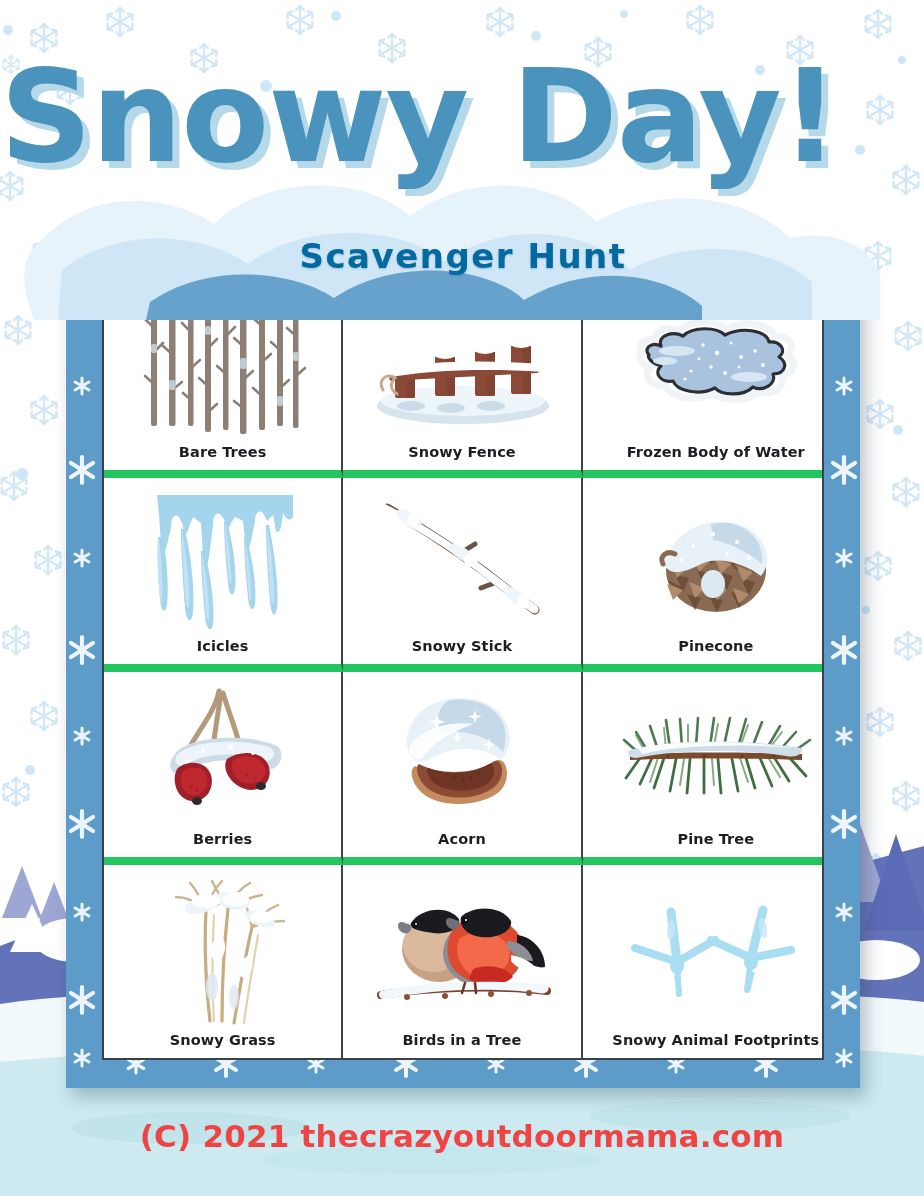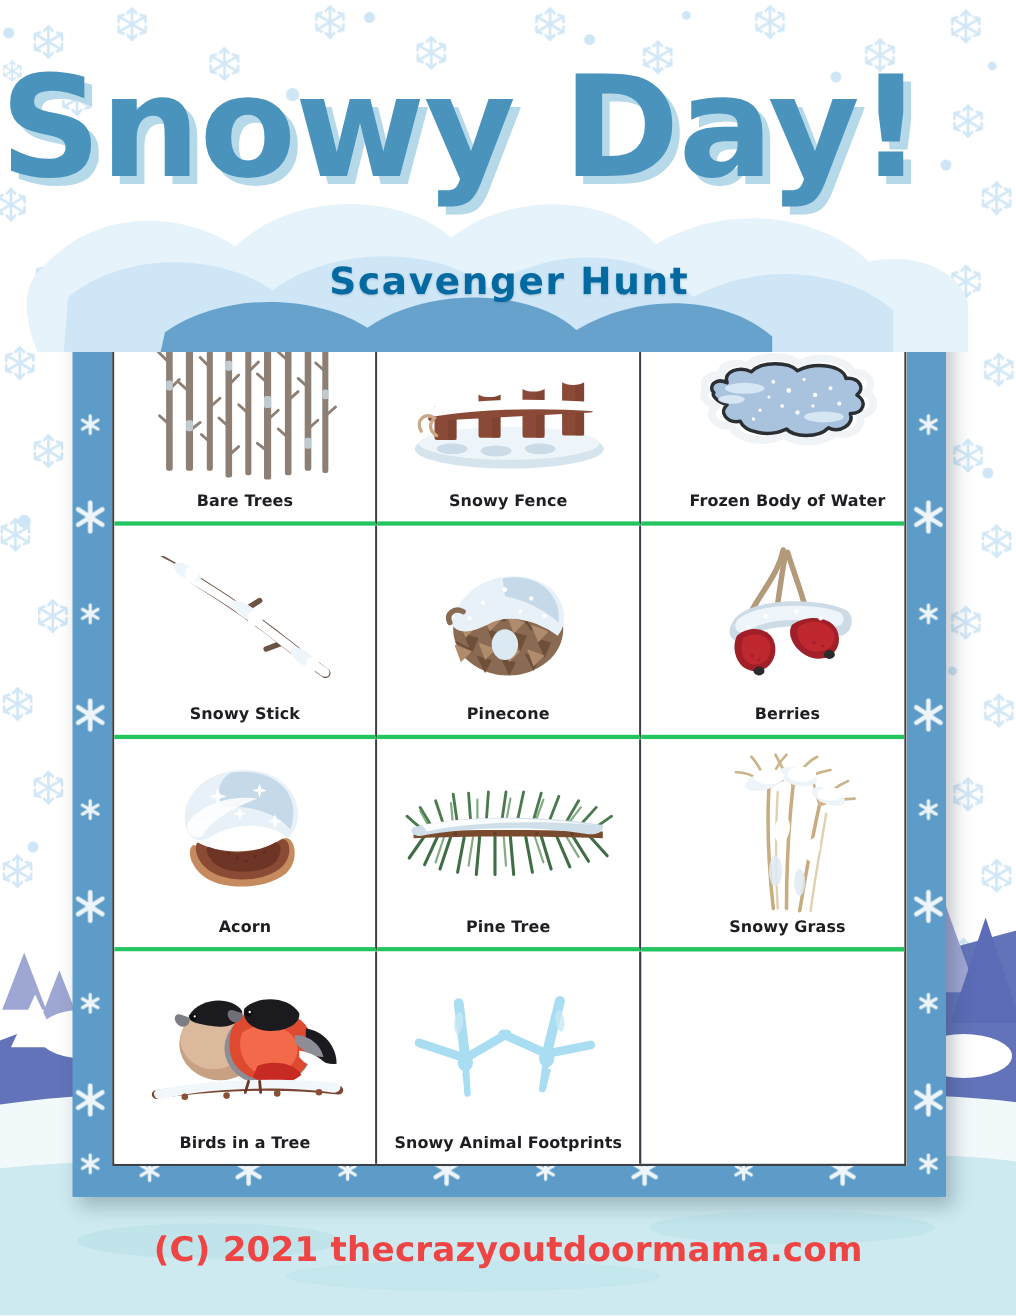--- a/index.html
+++ b/index.html
@@ -45,21 +45,21 @@
     box-shadow:6px 9px 16px rgba(40,60,80,.30);
     background:#5d9cc8;
   }
   .card-border{position:absolute;inset:0;}
   .card-inner{
     position:absolute;left:36px;top:25px;right:36px;bottom:28px;
     background:#ffffff;border:2px solid #3b4148;box-sizing:border-box;
     display:grid;grid-template-columns:repeat(3,1fr);grid-template-rows:repeat(4,1fr);
   }
   .cell{
-    position:relative;border-right:2px solid #3b4148;border-bottom:4px solid #22c55e;
+    position:relative;border-right:2px solid #3b4148;border-bottom:8px solid #22c55e;
     box-sizing:border-box;display:flex;flex-direction:column;
     align-items:center;justify-content:flex-end;overflow:hidden;background:#fff;
   }
   .cell:nth-child(3n){border-right:none;padding-left:27px;}
   .cell:nth-child(n+10){border-bottom:none;}
   .cell-art{
     flex:1 1 auto;width:100%;display:flex;align-items:center;justify-content:center;
     padding-top:4px;box-sizing:border-box;
   }
   .cell-art svg{display:block;}
@@ -429,20 +429,50 @@
               <circle cx="118" cy="58" r="1.5"></circle>
                 <circle cx="142" cy="56" r="1.9"></circle>
               <circle cx="78" cy="50" r="1.4"></circle>
                 <circle cx="64" cy="70" r="1.6"></circle>
             </g>
           </svg>
         </div>
         <div class="cell-label">Frozen Body of Water</div>
       </div>
 
+      <div class="cell">
+        <div class="cell-art">
+          <svg width="160" height="145" viewBox="0 0 160 145">
+            <path d="M14 8 L150 8 L150 30 C 146 36, 142 30, 140 26 L138 40
+                     C 136 48, 132 46, 132 38 L130 28 L124 34 L120 26
+                     C 116 22, 112 26, 112 34 L108 54 C 106 64, 102 62, 102 52 L100 34
+                     L92 30 L88 36 C 86 44, 82 42, 82 34 L78 28
+                     C 74 24, 70 28, 70 38 L66 70 C 64 82, 60 80, 60 68 L58 36
+                     L50 30 L46 40 C 44 50, 40 48, 40 38 L36 30
+                     C 32 26, 28 30, 28 40 L24 58 C 22 68, 18 66, 18 56 L16 28 Z" fill="#a5d5ec"></path>
+            <g fill="#a5d5ec">
+              <path d="M20 50 C 24 74, 26 98, 24 118 C 22 128, 18 124, 17 112 C 15 92, 14 70, 15 50 Z"></path>
+              <path d="M42 42 C 48 70, 52 102, 50 126 C 48 138, 43 134, 42 120 C 40 96, 38 66, 38 42 Z"></path>
+              <path d="M62 64 C 68 92, 72 120, 70 138 C 68 146, 63 142, 62 130 C 60 108, 58 82, 58 64 Z"></path>
+              <path d="M84 34 C 90 58, 94 84, 92 102 C 90 112, 86 108, 85 96 C 83 76, 81 52, 81 34 Z"></path>
+              <path d="M104 50 C 110 76, 114 102, 112 118 C 110 126, 106 122, 105 110 C 103 90, 101 66, 101 50 Z"></path>
+              <path d="M126 38 C 132 68, 136 102, 134 122 C 132 132, 128 128, 127 114 C 125 92, 123 60, 123 38 Z"></path>
+            </g>
+            <g fill="#c4e4f5" opacity=".9">
+              <path d="M16 52 C 19 76, 20 100, 19 116 L17 112 C 15 92, 14 70, 15 52 Z"></path>
+              <path d="M39 44 C 44 72, 47 102, 46 122 L43 118 C 41 94, 39 66, 39 44 Z"></path>
+              <path d="M59 66 C 64 92, 67 118, 66 134 L63 130 C 61 108, 59 82, 59 66 Z"></path>
+              <path d="M82 36 C 86 58, 89 82, 88 98 L86 94 C 84 76, 82 52, 82 36 Z"></path>
+              <path d="M102 52 C 106 76, 109 100, 108 114 L106 110 C 104 90, 102 66, 102 52 Z"></path>
+              <path d="M124 40 C 129 68, 132 100, 131 118 L128 114 C 126 92, 124 60, 124 40 Z"></path>
+            </g>
+          </svg>
+        </div>
+        <div class="cell-label">Icicles</div>
+      </div>
 
       <div class="cell">
         <div class="cell-art">
           <svg width="190" height="135" viewBox="0 0 190 135">
             <path d="M20 16 C 52 34, 86 56, 118 80 C 138 96, 154 108, 168 118" stroke="#6d5346" stroke-width="9" fill="none" stroke-linecap="round"></path>
             <path d="M20 16 C 52 34, 86 56, 118 80 C 138 96, 154 108, 168 118" stroke="#8d6e5c" stroke-width="4.5" fill="none" stroke-linecap="round"></path>
             <g stroke="#6d5346" stroke-width="5" fill="none" stroke-linecap="round">
               <path d="M56 38 l-14 -12"></path>
               <path d="M92 62 l16 -10"></path>
               <path d="M130 90 l-16 6"></path>

